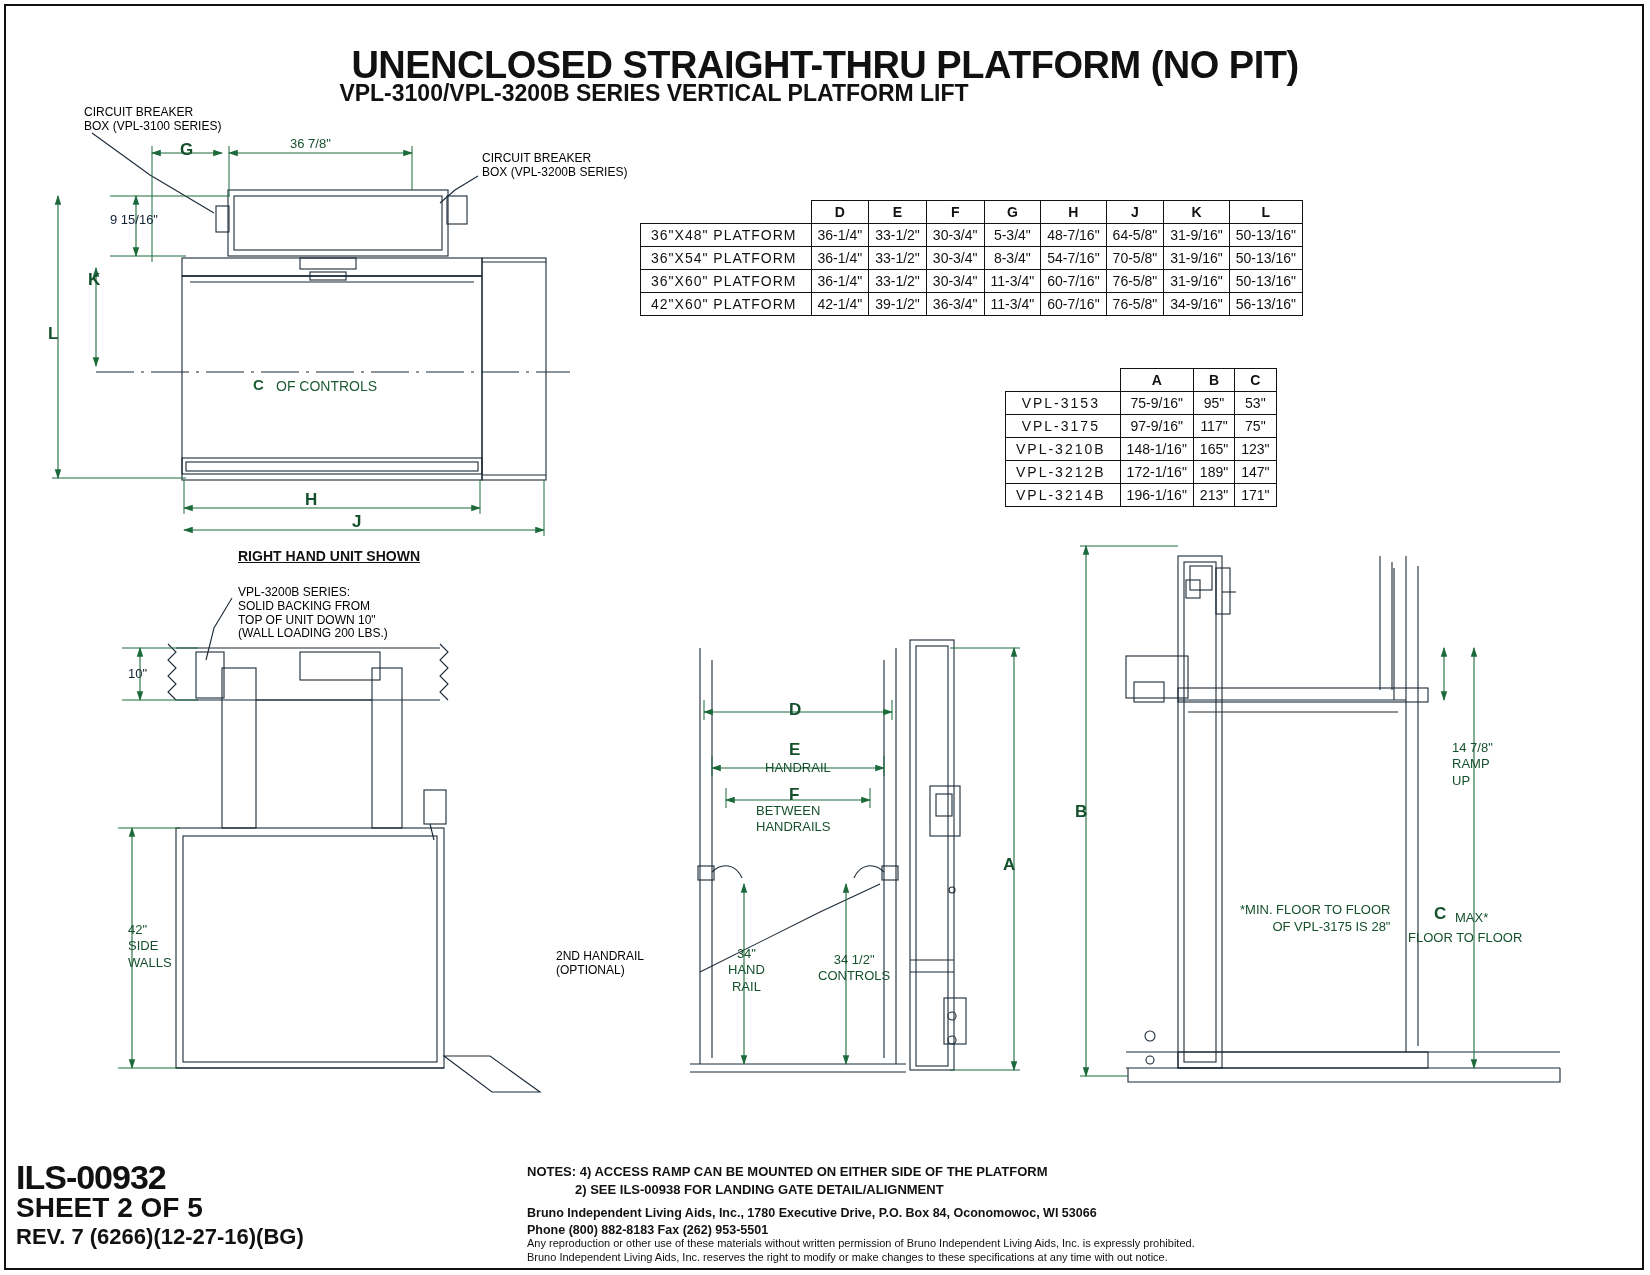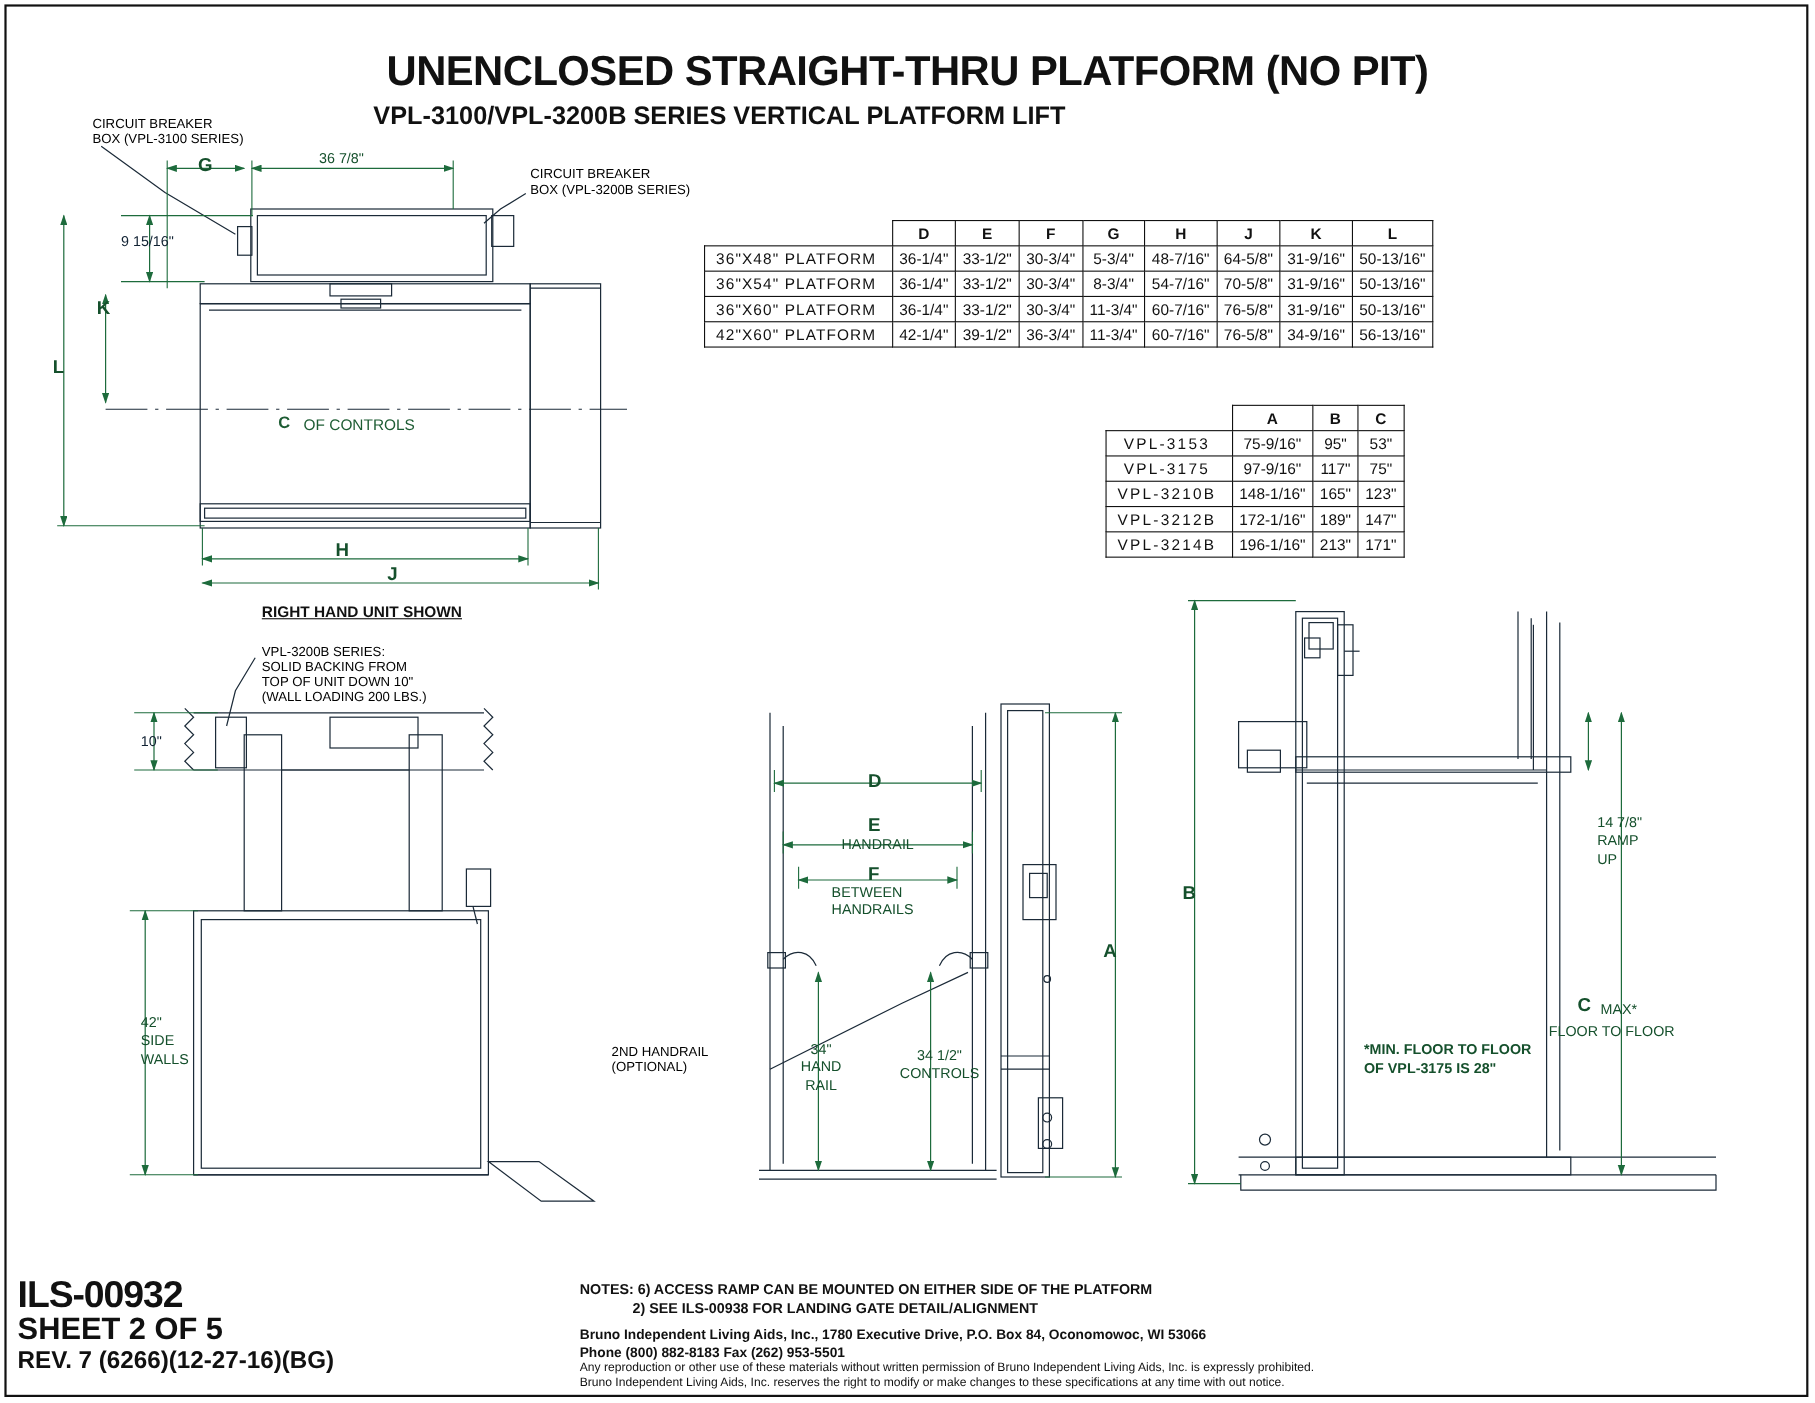--- a/index.html
+++ b/index.html
@@ -14,21 +14,21 @@
   .sheet { position:absolute; inset:0; }
   .border { position:absolute; left:4px; top:4px; width:1640px; height:1266px; border:2px solid #111; box-sizing:border-box; }
 
   
   .title-main {
     position:absolute; left:0; top:44px; width:1650px; text-align:center;
     font-weight:bold; font-size:38px; letter-spacing:-0.5px;
     font-family:"Liberation Sans", sans-serif;
   }
   .title-sub {
-    position:absolute; left:0; top:92px; width:1308px; text-align:center;
+    position:absolute; left:0; top:80px; width:1308px; text-align:center;
     font-weight:bold; font-size:23px; letter-spacing:0px;
   }
 
   
   .lbl { position:absolute; font-size:12px; line-height:1.15; white-space:pre; color:#000000; }
   .lbl.grn { color:#1d5c33; }
   .dimletter { position:absolute; font-weight:bold; font-size:17px; color:#15502c; }
   .dimtext { position:absolute; font-size:13px; color:#15502c; }
   .dimtext.blk { color:#123; }
   .center-caption { position:absolute; font-weight:bold; font-size:14px; text-decoration:underline; color:#111; }
@@ -402,25 +402,25 @@
   <div class="dimtext" style="left: 818px; top: 952px; line-height: 1.25; text-align: center; white-space: pre;">34 1/2"
 CONTROLS</div>
 
   <div class="dimletter" style="left:1075px; top:802px;">B</div>
   <div class="dimletter" style="left:1434px; top:904px;">C</div>
   <div class="dimtext" style="left:1455px; top:910px;">MAX*</div>
   <div class="dimtext" style="left:1408px; top:930px;">FLOOR TO FLOOR</div>
   <div class="dimtext" style="left: 1452px; top: 740px; line-height: 1.25; white-space: pre;">14 7/8"
 RAMP
 UP</div>
-  <div class="dimtext" style="left: 1240px; top: 946px; line-height: 1.3; text-align: left; white-space: pre; font-weight: bold;">*MIN. FLOOR TO FLOOR
+  <div class="dimtext" style="left: 1240px; top: 902px; line-height: 1.3; text-align: right; white-space: pre;">*MIN. FLOOR TO FLOOR
 OF VPL-3175 IS 28"</div>
 
   <div class="notes">
-    <div>NOTES: 6) ACCESS RAMP CAN BE MOUNTED ON EITHER SIDE OF THE PLATFORM</div>
+    <div>NOTES: 4) ACCESS RAMP CAN BE MOUNTED ON EITHER SIDE OF THE PLATFORM</div>
     <div style="padding-left:48px;">2) SEE ILS-00938 FOR LANDING GATE DETAIL/ALIGNMENT</div>
   </div>
 
   <div class="footer-id">ILS-00932</div>
   <div class="footer-sheet">SHEET 2 OF 5</div>
   <div class="footer-rev">REV. 7 (6266)(12-27-16)(BG)</div>
 
   <div class="addr">
     <div>Bruno Independent Living Aids, Inc., 1780 Executive Drive, P.O. Box 84, Oconomowoc, WI 53066</div>
     <div>Phone (800) 882-8183 Fax (262) 953-5501</div>

